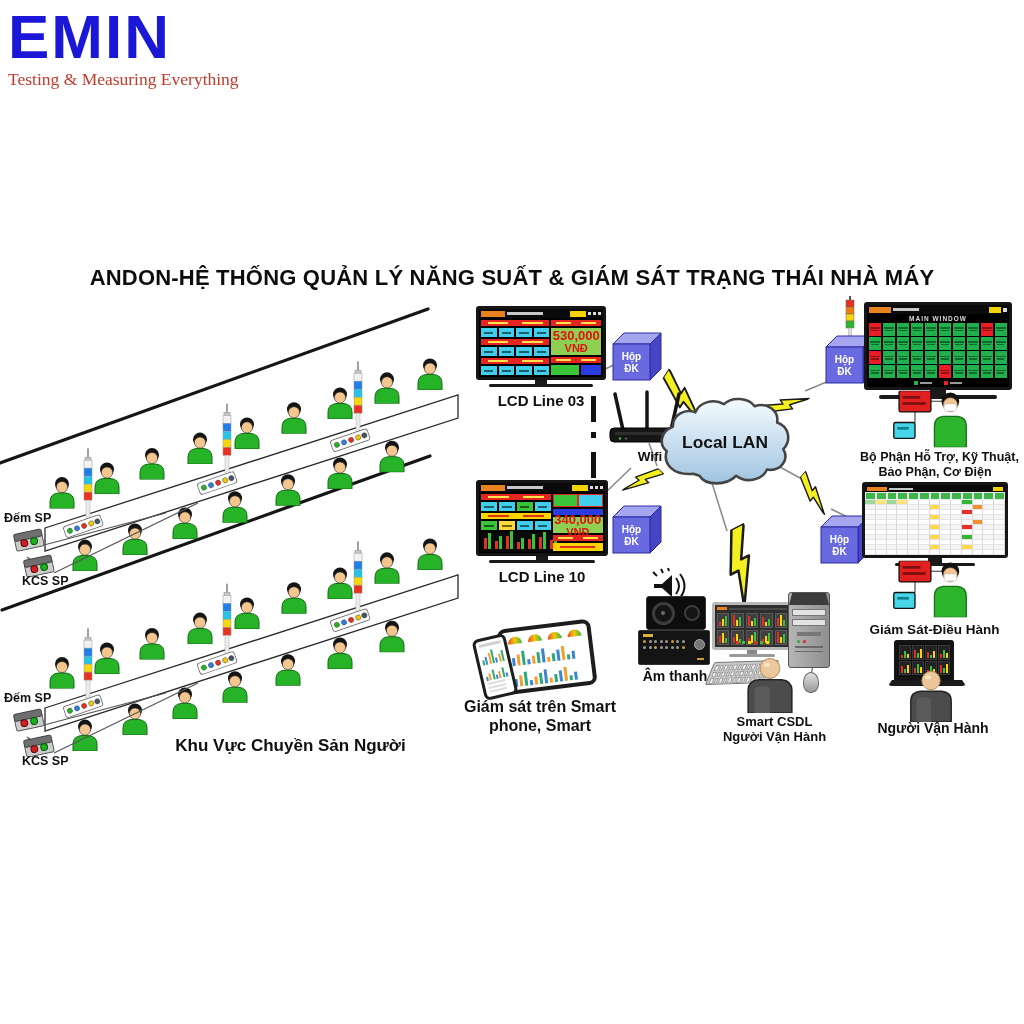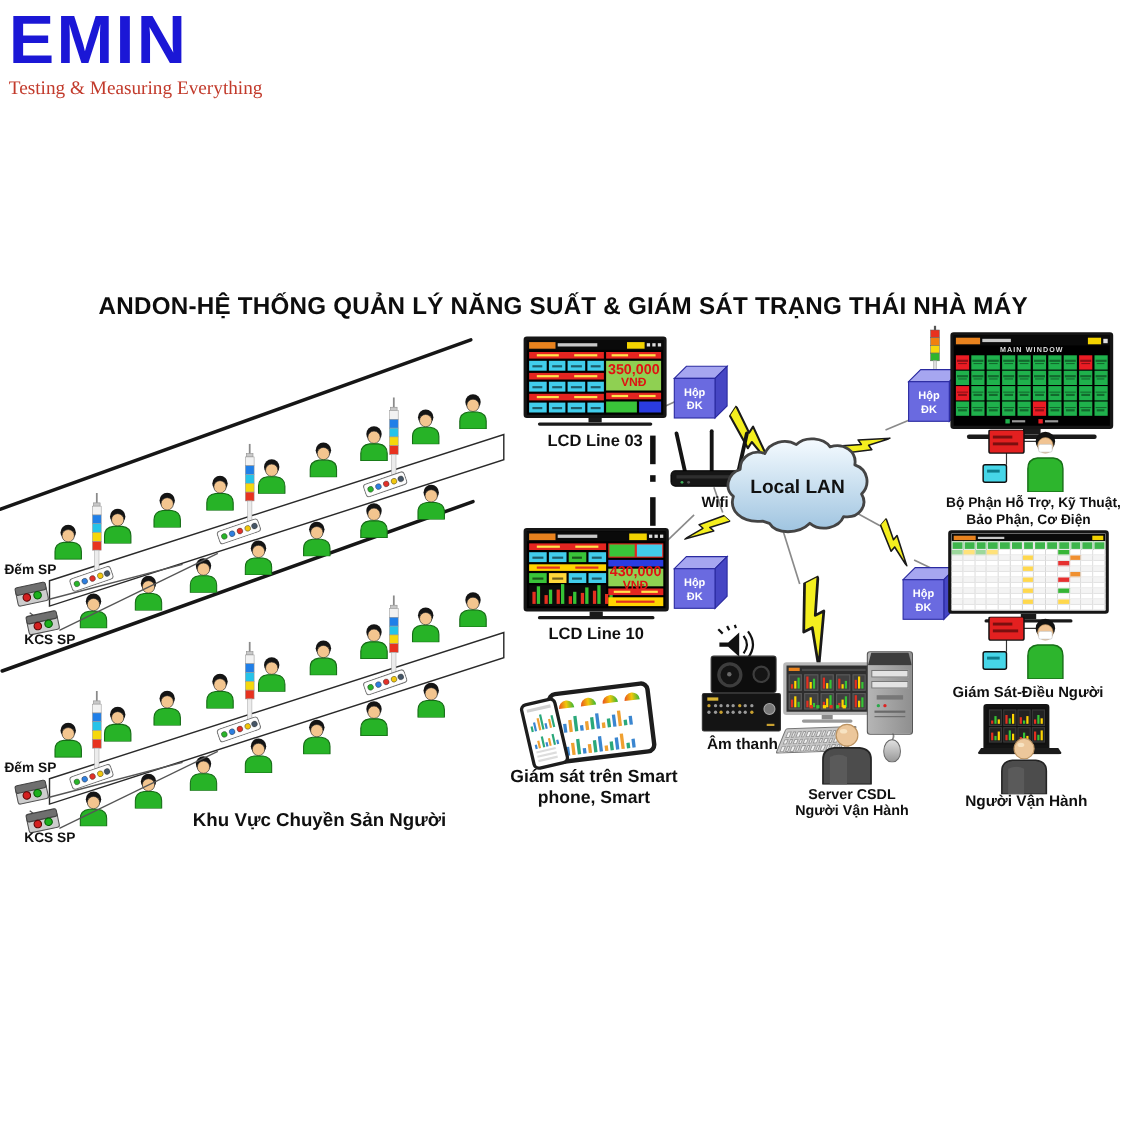--- a/index.html
+++ b/index.html
@@ -281,21 +281,21 @@
               <div style="width: 30%; height: 2px; background: rgb(255, 227, 74);"></div>
               <div style="width: 30%; height: 2px; background: rgb(255, 227, 74);"></div>
             </div>
           </div>
           <div style="flex: 1 1 0%; display: flex; flex-direction: column; gap: 2px; min-height: 0px;">
             <div style="height: 6px; background: rgb(228, 37, 32); display: flex; align-items: center; justify-content: space-around; flex: 0 0 auto;">
               <div style="width: 30%; height: 2px; background: rgb(255, 227, 74);"></div>
               <div style="width: 30%; height: 2px; background: rgb(255, 227, 74);"></div>
             </div>
             <div style="flex: 1 1 0%; background: rgb(143, 208, 82); display: flex; flex-direction: column; align-items: center; justify-content: center; gap: 1px; min-height: 0px;">
-              <div style="font-size: 13px; font-weight: 800; color: rgb(224, 18, 18); line-height: 1;">350,000</div>
+              <div style="font-size: 13px; font-weight: 800; color: rgb(224, 18, 18); line-height: 1;">530,000</div>
               <div style="font-size: 11px; font-weight: 800; color: rgb(224, 18, 18); line-height: 1;">VNĐ</div>
             </div>
             <div style="height: 6px; background: rgb(228, 37, 32); display: flex; align-items: center; justify-content: space-around; flex: 0 0 auto;">
               <div style="width: 30%; height: 2px; background: rgb(255, 227, 74);"></div>
               <div style="width: 30%; height: 2px; background: rgb(255, 227, 74);"></div>
             </div>
             <div style="height: 10px; display: flex; gap: 2px; flex: 0 0 auto;">
               <div style="flex: 1 1 0%; background: rgb(57, 196, 57);"></div>
               <div style="width: 40%; background: rgb(42, 60, 224);"></div>
             </div>
@@ -393,21 +393,21 @@
               </div>
             </div>
           </div>
           <div style="flex: 1 1 0%; display: flex; flex-direction: column; gap: 2px; min-height: 0px;">
             <div style="height: 11px; display: grid; grid-template-columns: 1fr 1fr; gap: 2px; background: rgb(228, 37, 32); padding: 1px; flex: 0 0 auto;">
               <div style="background: rgb(57, 196, 57);"></div>
               <div style="background: rgb(65, 205, 236);"></div>
             </div>
             <div style="height: 6px; background: rgb(42, 60, 224); flex: 0 0 auto;"></div>
             <div style="flex: 1 1 0%; background: rgb(143, 208, 82); display: flex; flex-direction: column; align-items: center; justify-content: center; gap: 1px; min-height: 0px;">
-              <div style="font-size: 13px; font-weight: 800; color: rgb(224, 18, 18); line-height: 1;">430,000</div>
+              <div style="font-size: 13px; font-weight: 800; color: rgb(224, 18, 18); line-height: 1;">340,000</div>
               <div style="font-size: 11px; font-weight: 800; color: rgb(224, 18, 18); line-height: 1;">VNĐ</div>
             </div>
             <div style="height: 6px; background: rgb(228, 37, 32); display: flex; align-items: center; justify-content: space-around; flex: 0 0 auto;">
               <div style="width: 30%; height: 2px; background: rgb(255, 227, 74);"></div>
               <div style="width: 30%; height: 2px; background: rgb(255, 227, 74);"></div>
             </div>
             <div style="height: 8px; background: rgb(255, 212, 0); display: flex; align-items: center; justify-content: center; flex: 0 0 auto;">
               <div style="width: 70%; height: 2px; background: rgb(226, 48, 32);"></div>
             </div>
           </div>
@@ -851,21 +851,21 @@
             <div style="background: rgb(255, 255, 255); border-right: 0.5px solid rgb(216, 216, 216); border-bottom: 0.5px solid rgb(228, 228, 228);"></div>
           </div>
         </div>
       </div>
     <div class="stand-neck" style="width:14px;height:5px"></div>
     <div class="stand-base" style="width:80px"></div>
   </div>
   <svg class="abs" style="left:892px;top:560px" width="84" height="58" viewBox="0 0 95 64">
     <use href="#person-cards" width="95" height="64"></use>
   </svg>
-  <div class="cap" style="left:852px;top:622px;width:165px;font-size:13.5px">Giám Sát-Điều Người</div>
+  <div class="cap" style="left:852px;top:622px;width:165px;font-size:13.5px">Giám Sát-Điều Hành</div>
 
   <div class="abs" style="left:888px;top:640px;width:78px">
     <div class="lap-screen" style="width: 60px; height: 40px; display: grid; grid-template-columns: repeat(5, 1fr); grid-template-rows: 1fr 1fr; gap: 1px; padding: 2px; box-sizing: border-box;">
         <div style="background: rgb(34, 34, 34); border: 0.5px solid rgb(56, 56, 56); display: flex; align-items: flex-end; gap: 1px; padding: 1px;">
           <div style="width: 2px; height: 3px; background: rgb(228, 48, 32);"></div>
           <div style="width: 2px; height: 7px; background: rgb(53, 196, 53);"></div>
           <div style="width: 2px; height: 4px; background: rgb(255, 212, 0);"></div>
         </div>
         <div style="background: rgb(34, 34, 34); border: 0.5px solid rgb(56, 56, 56); display: flex; align-items: flex-end; gap: 1px; padding: 1px;">
           <div style="width: 2px; height: 8px; background: rgb(228, 48, 32);"></div>
@@ -1147,17 +1147,17 @@
         <div style="width: 3px; height: 3px; border-radius: 50%; background: rgb(221, 34, 34);"></div>
       </div>
       <div style="margin: 3px 6px 0px; height: 1.5px; background: rgb(106, 106, 106);"></div>
       <div style="margin: 3px 6px 0px; height: 1.5px; background: rgb(106, 106, 106);"></div>
     </div>
   <div class="abs" style="left:803px;top:672px;width:14px;height:19px;border-radius:50% 50% 45% 45%;background:linear-gradient(#e0e0e0,#9a9a9a);border:1px solid #666"></div>
   <svg class="abs" style="left:744px;top:656px" width="52" height="58" viewBox="0 0 50 54">
     <use href="#gray-person" width="50" height="54"></use>
   </svg>
   <div class="cap" style="left:692px;top:714px;width:165px;font-size:13px">
-    <span>Server CSDL</span>
+    <span>Smart CSDL</span>
     <span>Người Vận Hành</span>
   </div>
 
 </div>
 
 </body></html>

